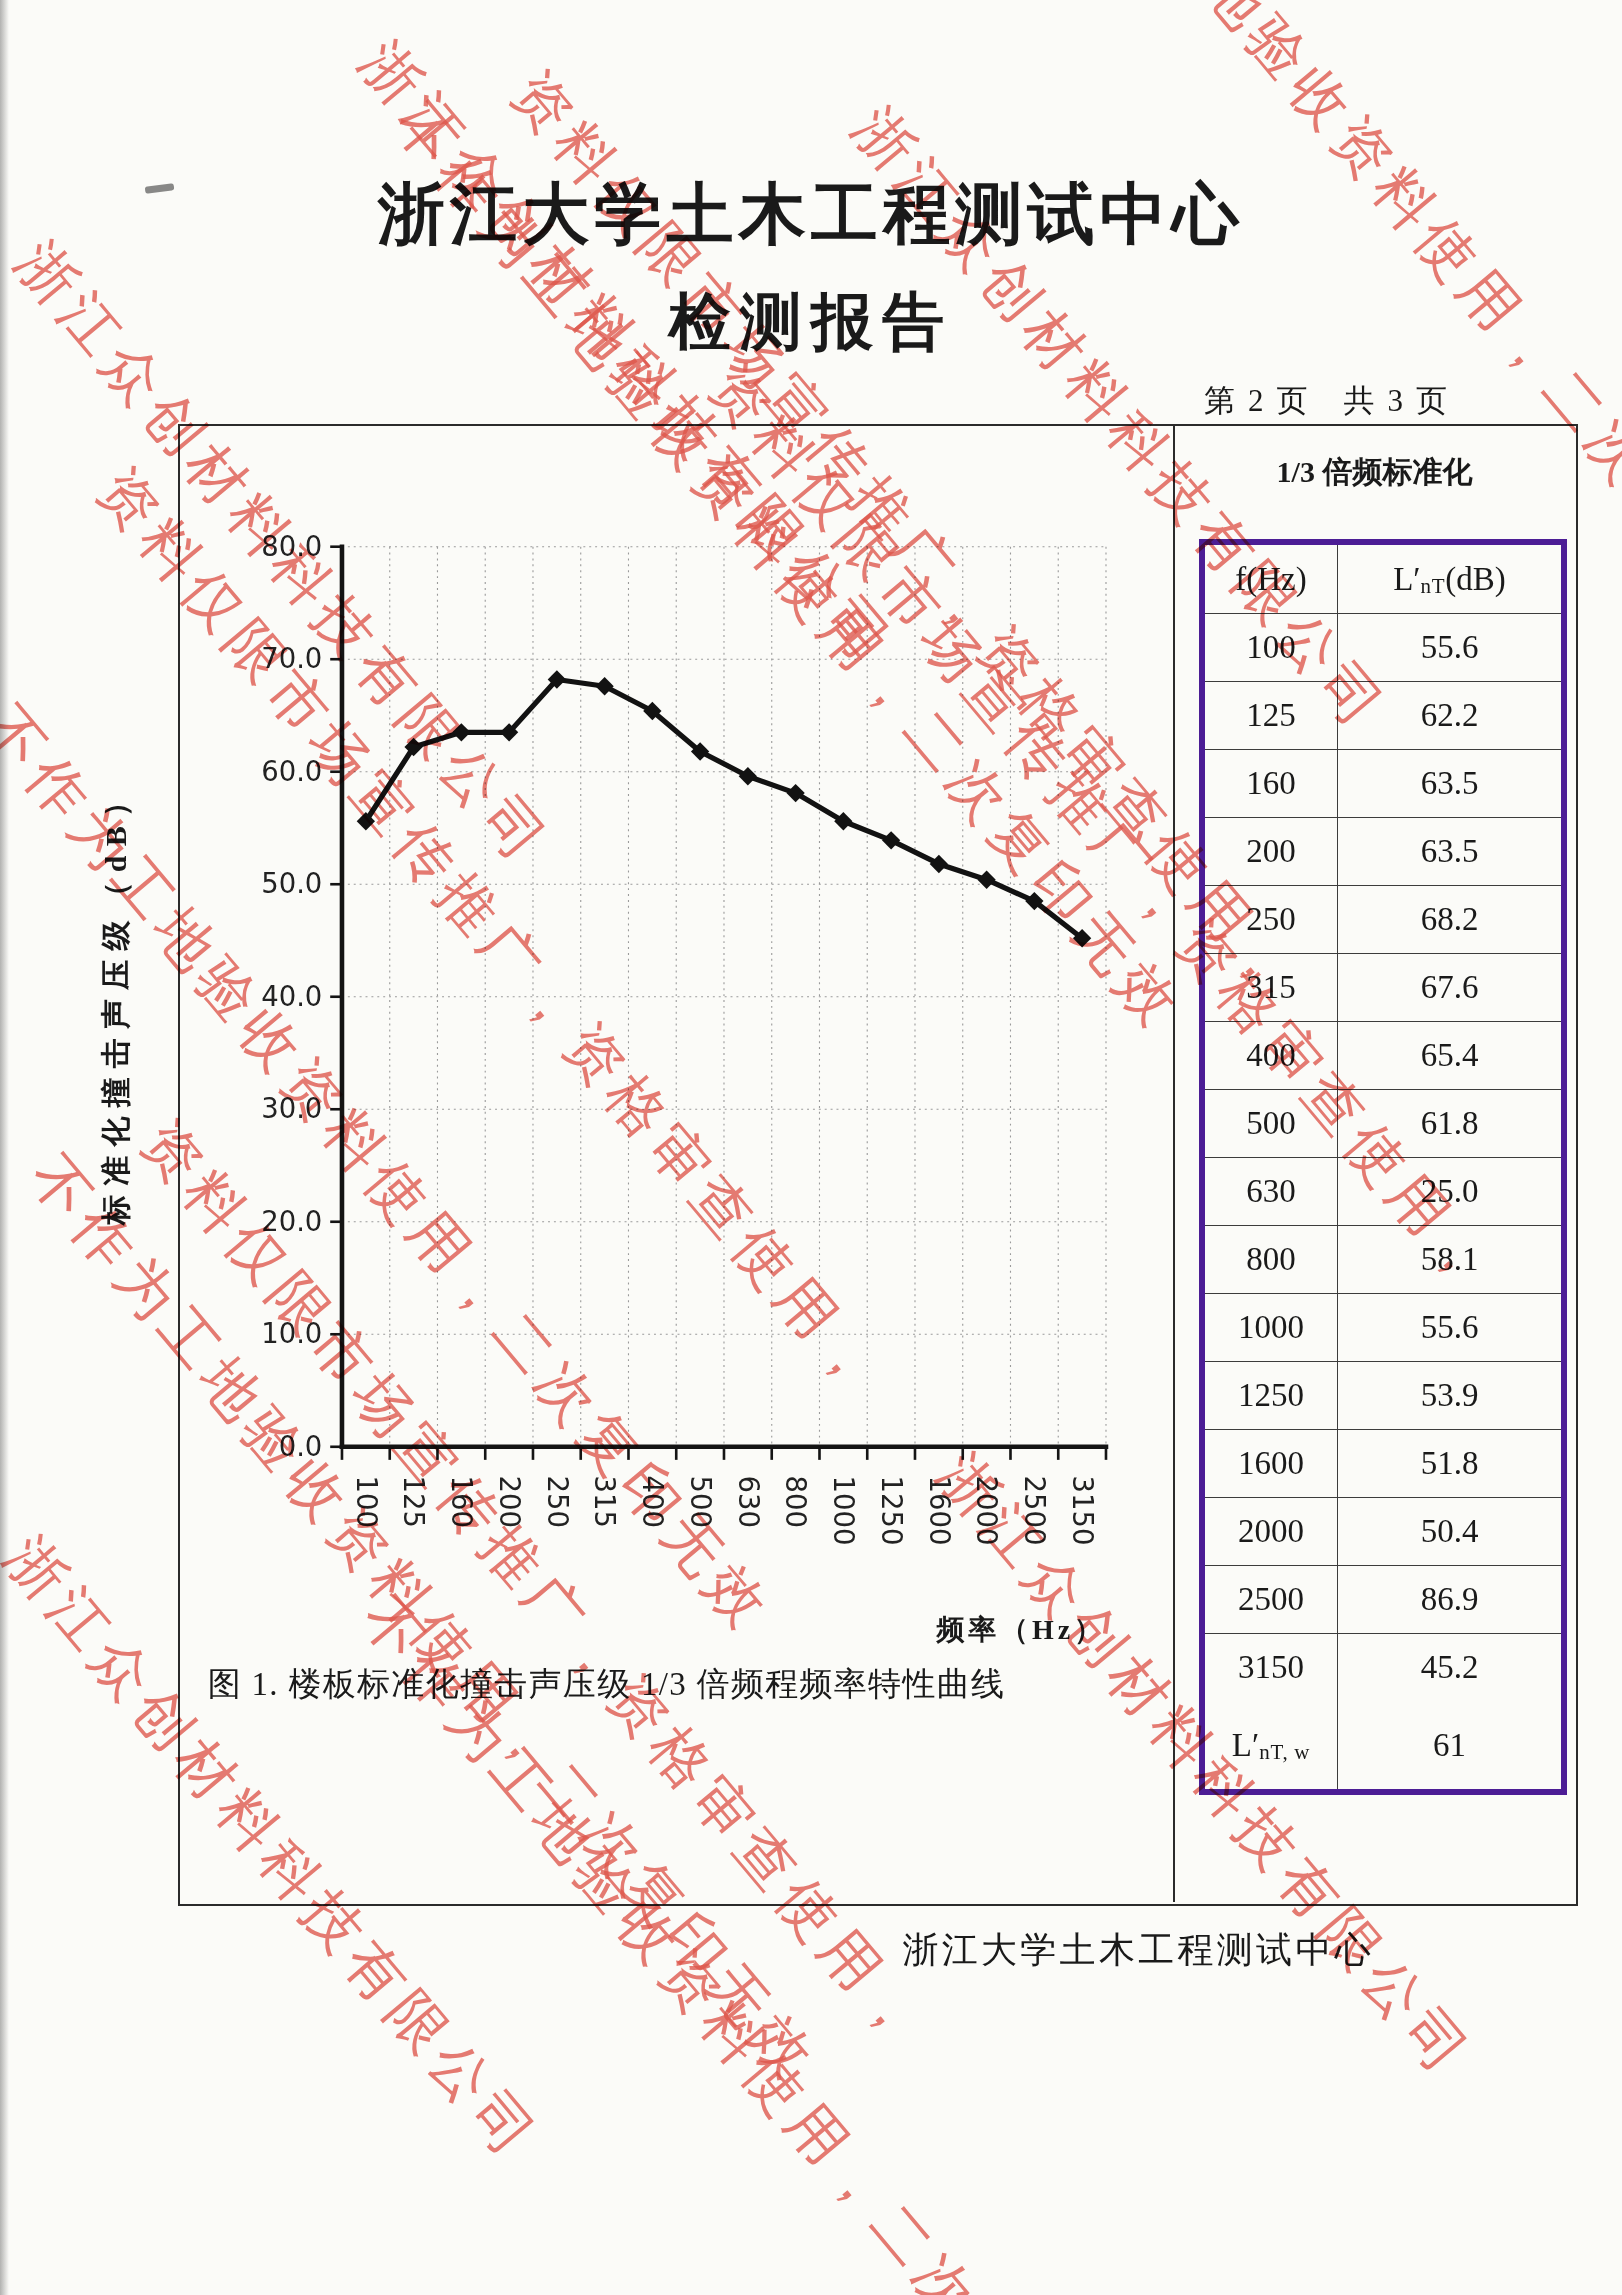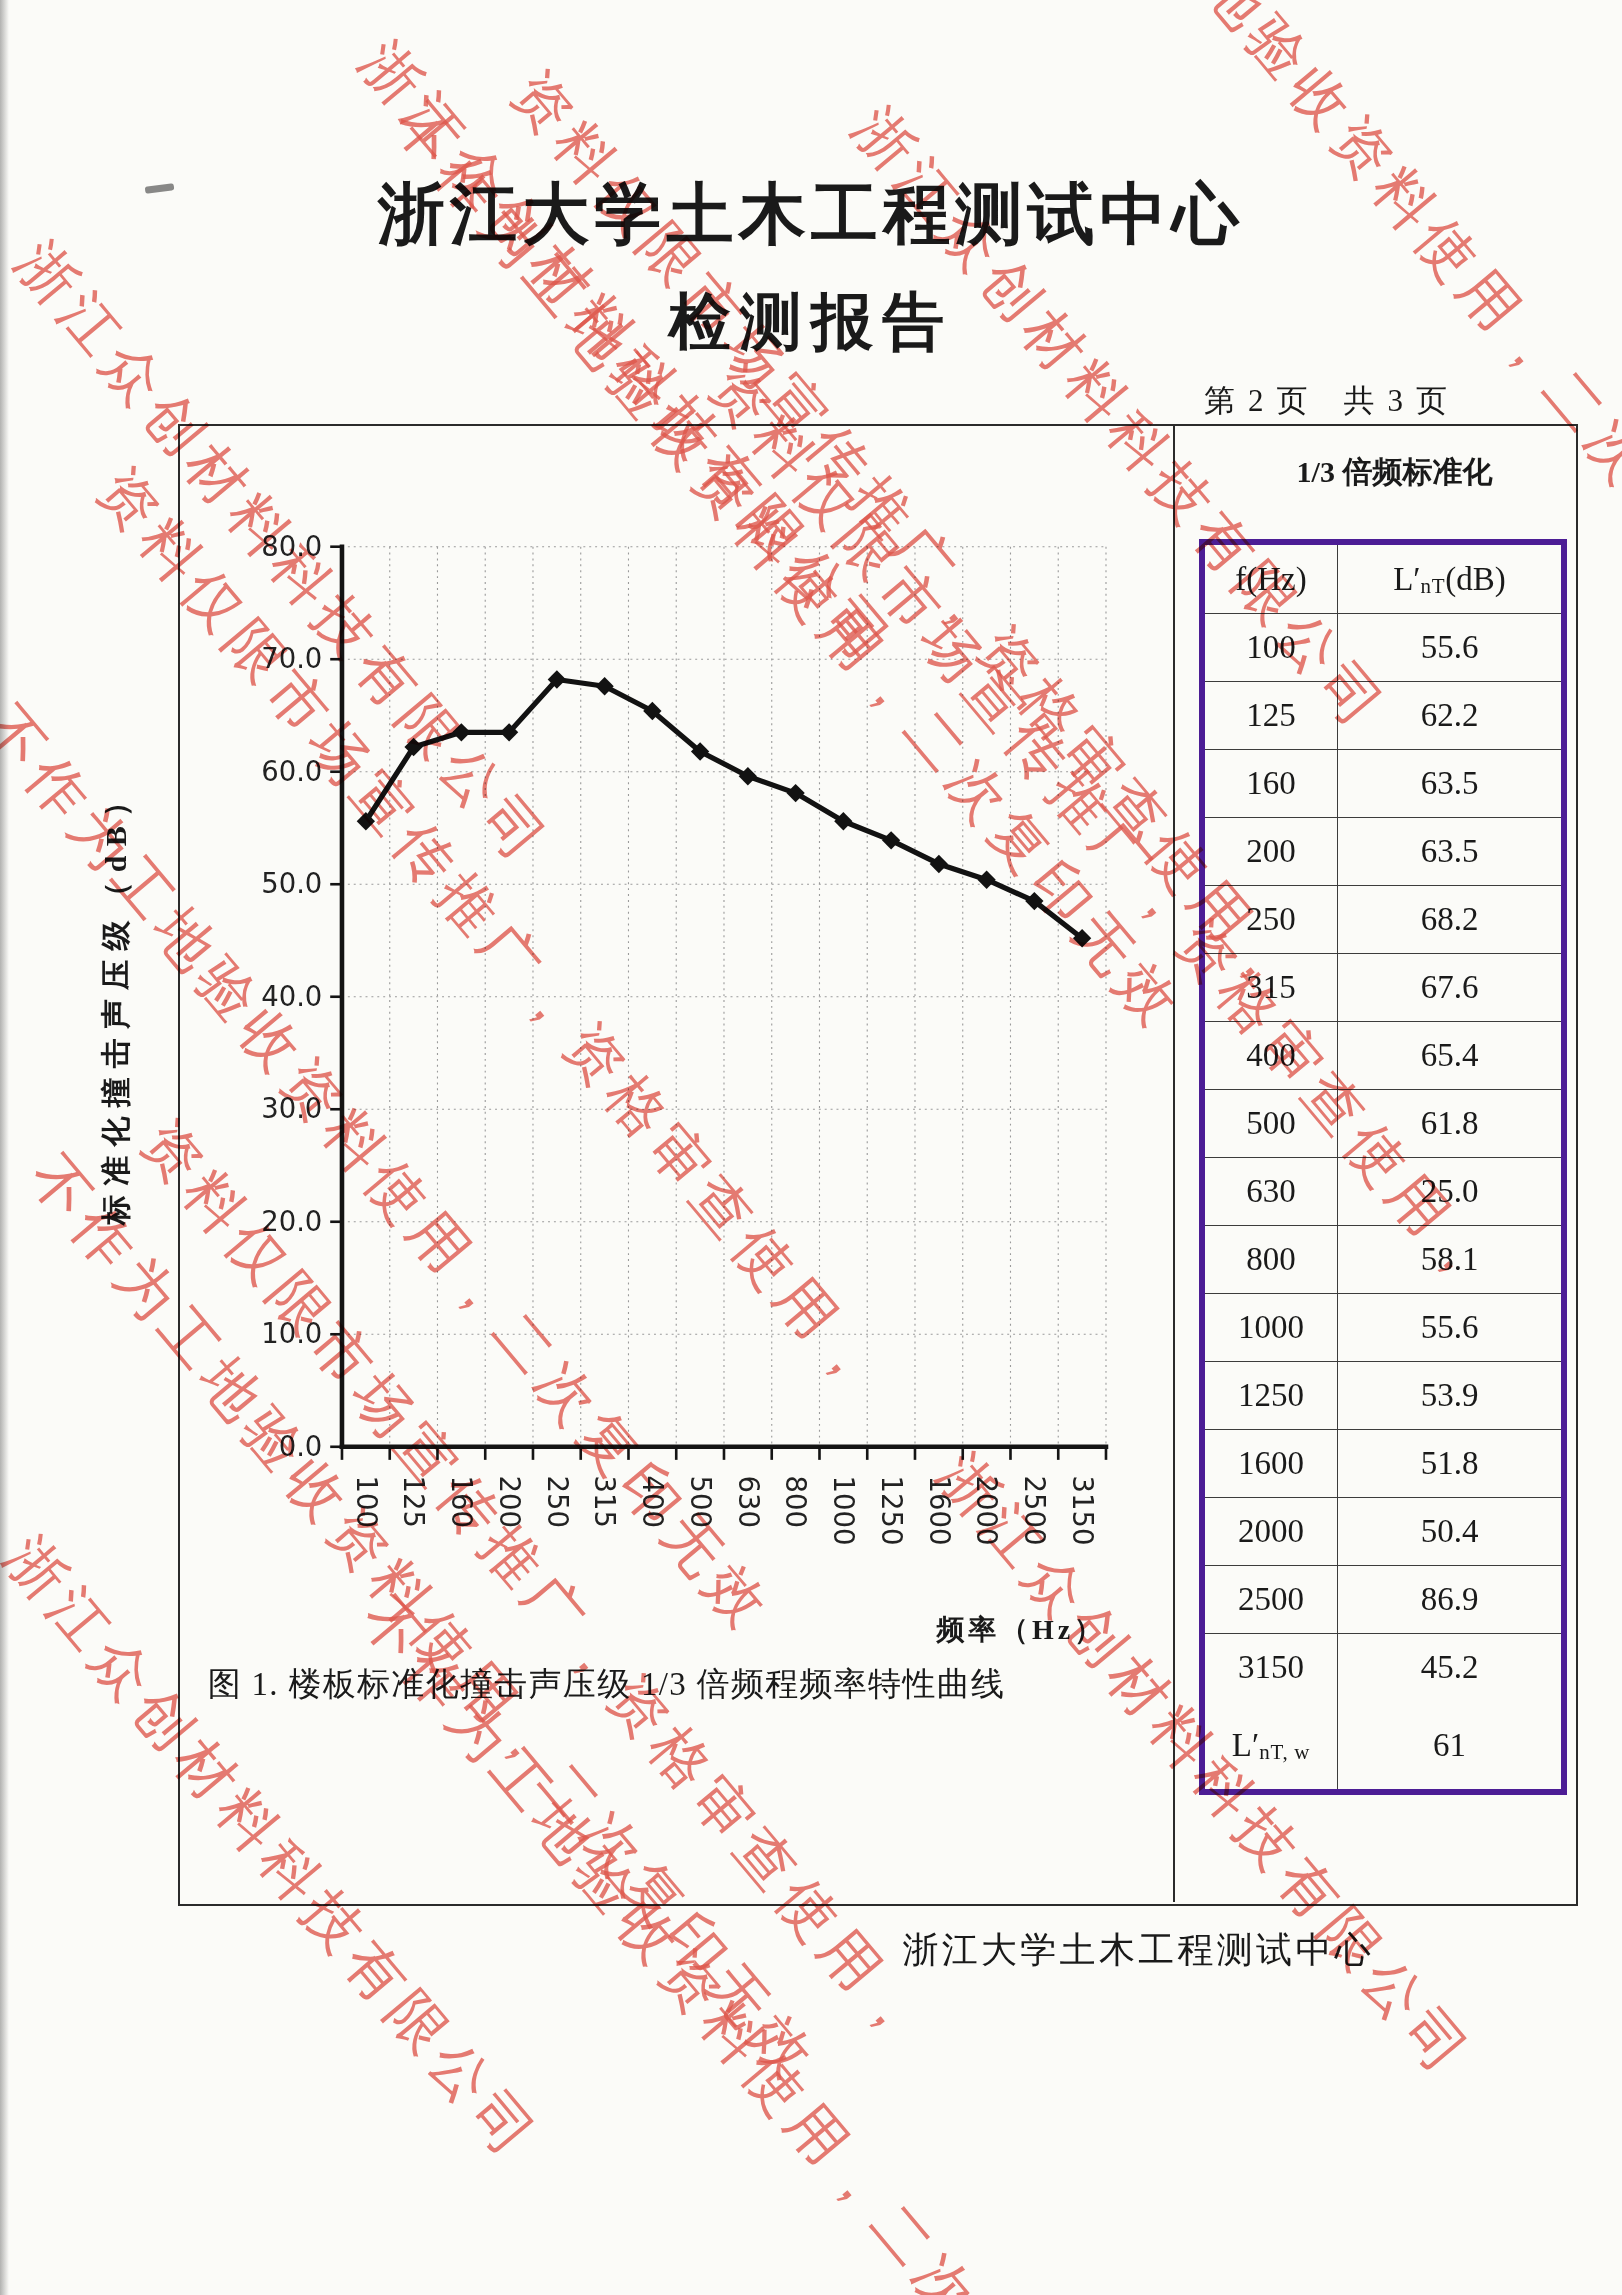--- a/index.html
+++ b/index.html
@@ -8,21 +8,21 @@
   .abs{position:absolute;}
   
   .doc-title{left:0;top:169px;width:1622px;text-align:center;font-size:67px;font-weight:700;letter-spacing:5.2px;}
   .doc-subtitle{left:0;top:280px;width:1622px;text-align:center;font-size:62px;font-weight:700;letter-spacing:9.2px;}
   .report-no{left:185px;top:381px;font-size:31px;}
   .page-info{left:1204px;top:380px;font-size:31px;letter-spacing:2.6px;}
   
   .main-box{left:178px;top:424px;width:1396px;height:1478px;border:2px solid #2b2b2b;}
   .divider-v{left:1173px;top:424px;width:2px;height:1478px;background:#2b2b2b;}
   
-  .tbl-title1{left:1175px;top:452px;width:399px;text-align:center;font-size:30px;font-weight:600;padding-left:20px;}
+  .tbl-title1{left:1175px;top:452px;width:399px;text-align:center;font-size:30px;font-weight:600;}
   .tbl-title2{left:1175px;top:495px;width:399px;text-align:center;font-size:30px;font-weight:600;letter-spacing:2.6px;}
   .freq-table{left:1199px;top:539px;width:368px;border:6px solid #4c1d95;display:flex;flex-direction:column;box-sizing:border-box;background:rgba(255,255,255,.0);}
   .trow{display:flex;height:68px;box-sizing:border-box;}
   .trow + .trow{border-top:1.3px solid #3c3c3c;}
   .trow.summary{height:88px;}
   .tcell{display:flex;align-items:center;justify-content:center;font-size:33px;box-sizing:border-box;}
   .tcell.c1{width:133px;border-right:1.3px solid #3c3c3c;}
   .tcell.c2{flex:1;}
   .sub{font-size:21px;position:relative;bottom:-7.9px;letter-spacing:0.7px;}
   .prime{font-size:33px;}

